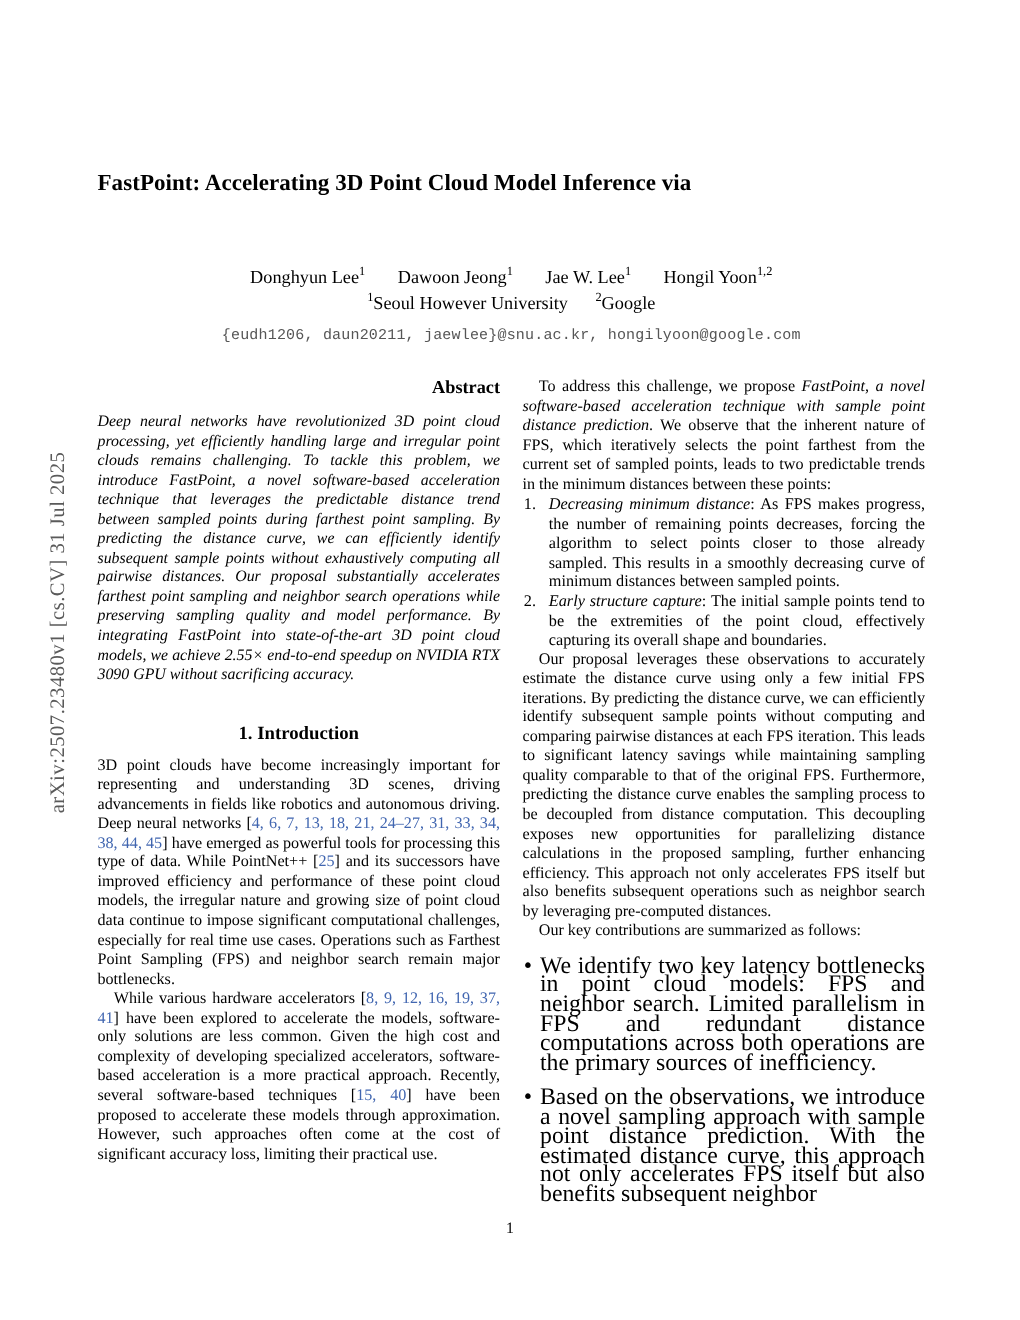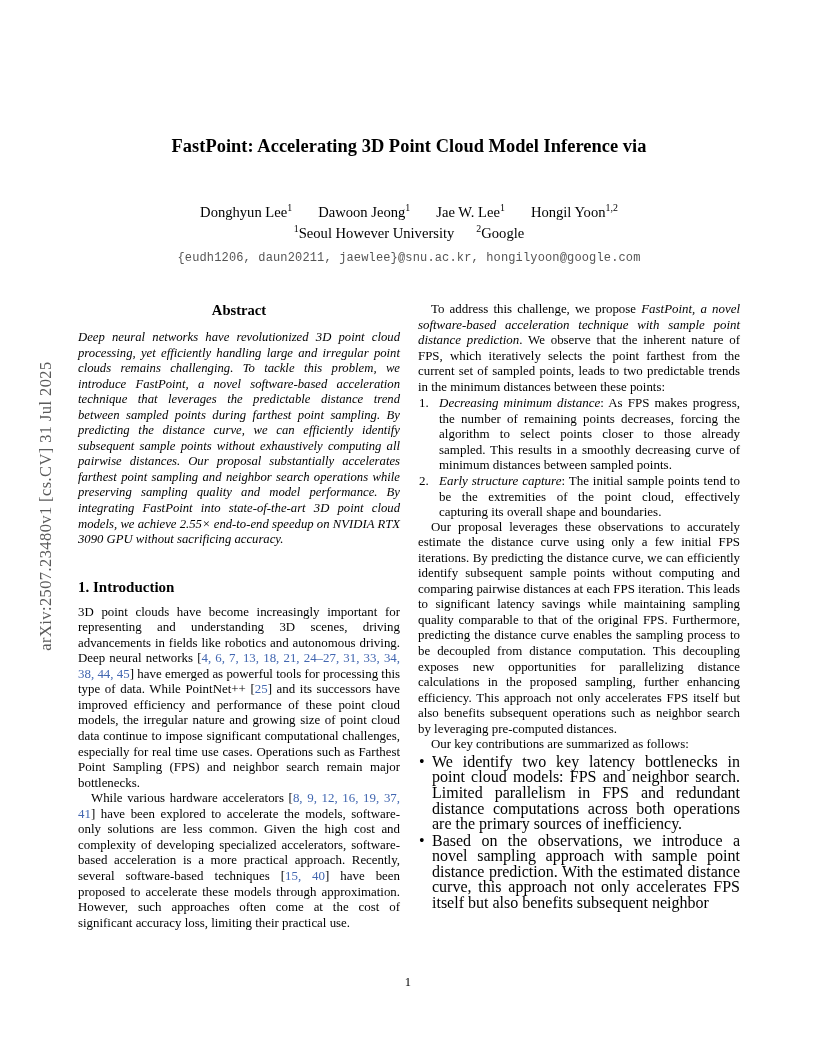--- a/index.html
+++ b/index.html
@@ -34,34 +34,33 @@
     white-space: nowrap;
     text-align: center;
   }
 
   
   .title-block {
     position: absolute;
     left: 78px;
     top: 134px;
     width: 662px;
-    text-align: center;
   }
   .paper-title {
     font-size: 18.4px;
     font-weight: bold;
     line-height: 25px;
     margin: 0;
     letter-spacing: 0.05px;
   }
 
   .authors-block {
     position: absolute;
     left: 78px;
-    top: 202px;
+    top: 212px;
     width: 662px;
     text-align: center;
   }
   .author-line {
     font-size: 14.6px;
     line-height: 21px;
     white-space: nowrap;
   }
   .author-line .author + .author { margin-left: 26px; }
   .affil-line {
@@ -93,37 +92,38 @@
     display: flex;
     justify-content: space-between;
   }
   .col {
     width: 322px;
   }
 
   .abstract-head {
     font-size: 14.6px;
     font-weight: bold;
-    text-align: center;
+    text-align: right;
     margin: 0 0 11px 0;
   }
   .abstract-body {
     font-style: italic;
     font-size: 12.7px;
     line-height: 15.55px;
     text-align: justify;
     text-justify: inter-word;
     margin: 0;
     hyphens: none;
   }
 
   .section-head {
     font-size: 15px;
     font-weight: bold;
     margin: 31px 0 9px 0;
+    text-align: center;
   }
 
   p.body {
     font-size: 12.9px;
     line-height: 15.55px;
     text-align: justify;
     margin: 0;
     hyphens: none;
   }
   p.body.indent { text-indent: 13px; }
@@ -155,24 +155,24 @@
 
   
   ul.bullet-list {
     margin: 0;
     padding: 0;
     list-style: none;
   }
   ul.bullet-list > li {
     position: relative;
     padding-left: 14px;
-    font-size: 16px;
-    line-height: 15.55px;
-    text-align: justify;
-    margin-top: 1px;
+    font-size: 19px;
+    line-height: 15.55px;
+    text-align: justify;
+    margin-top: 12px;
   }
   ul.bullet-list > li::before {
     content: "\2022";
     position: absolute;
     left: 1px;
     top: 0;
   }
 
   .page-number {
     position: absolute;

